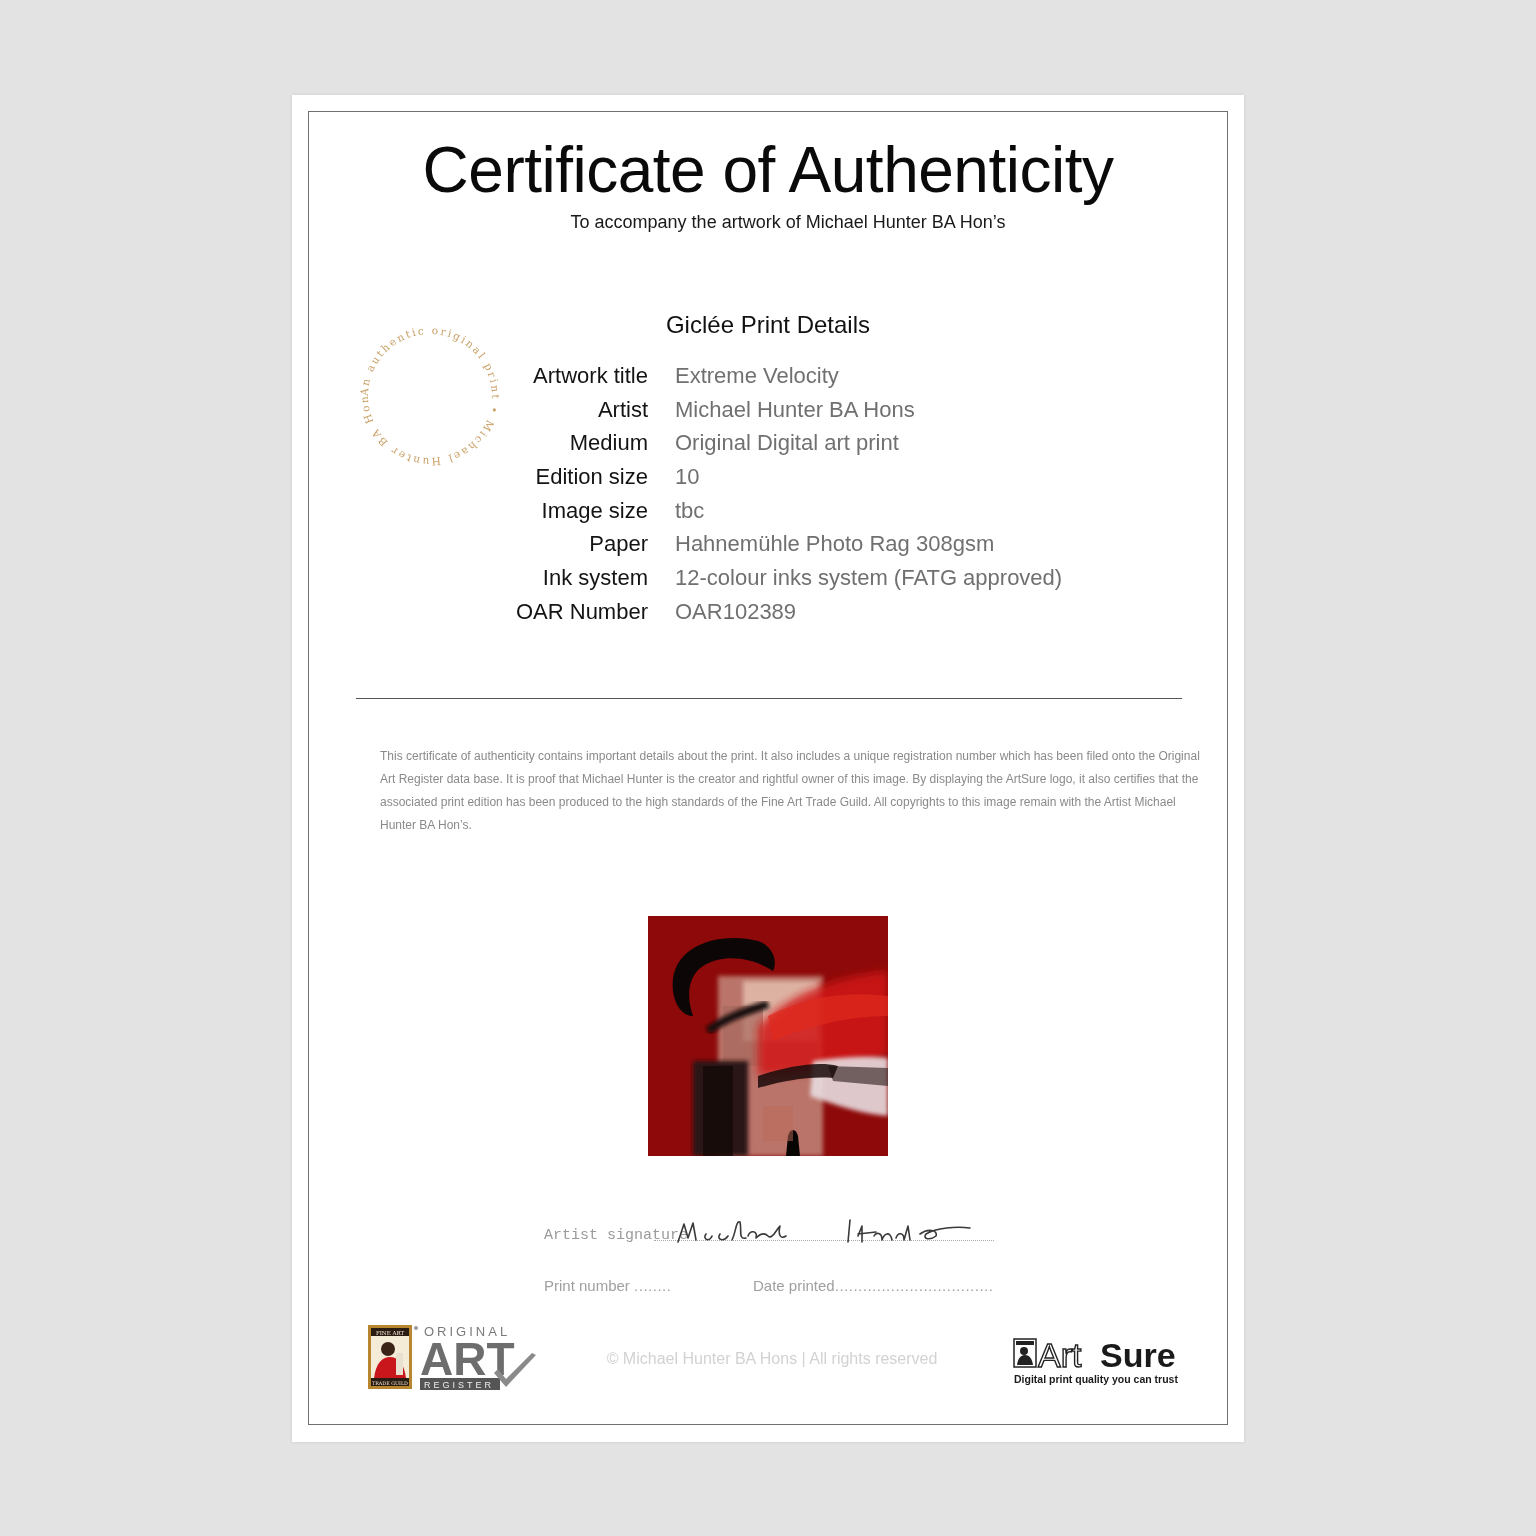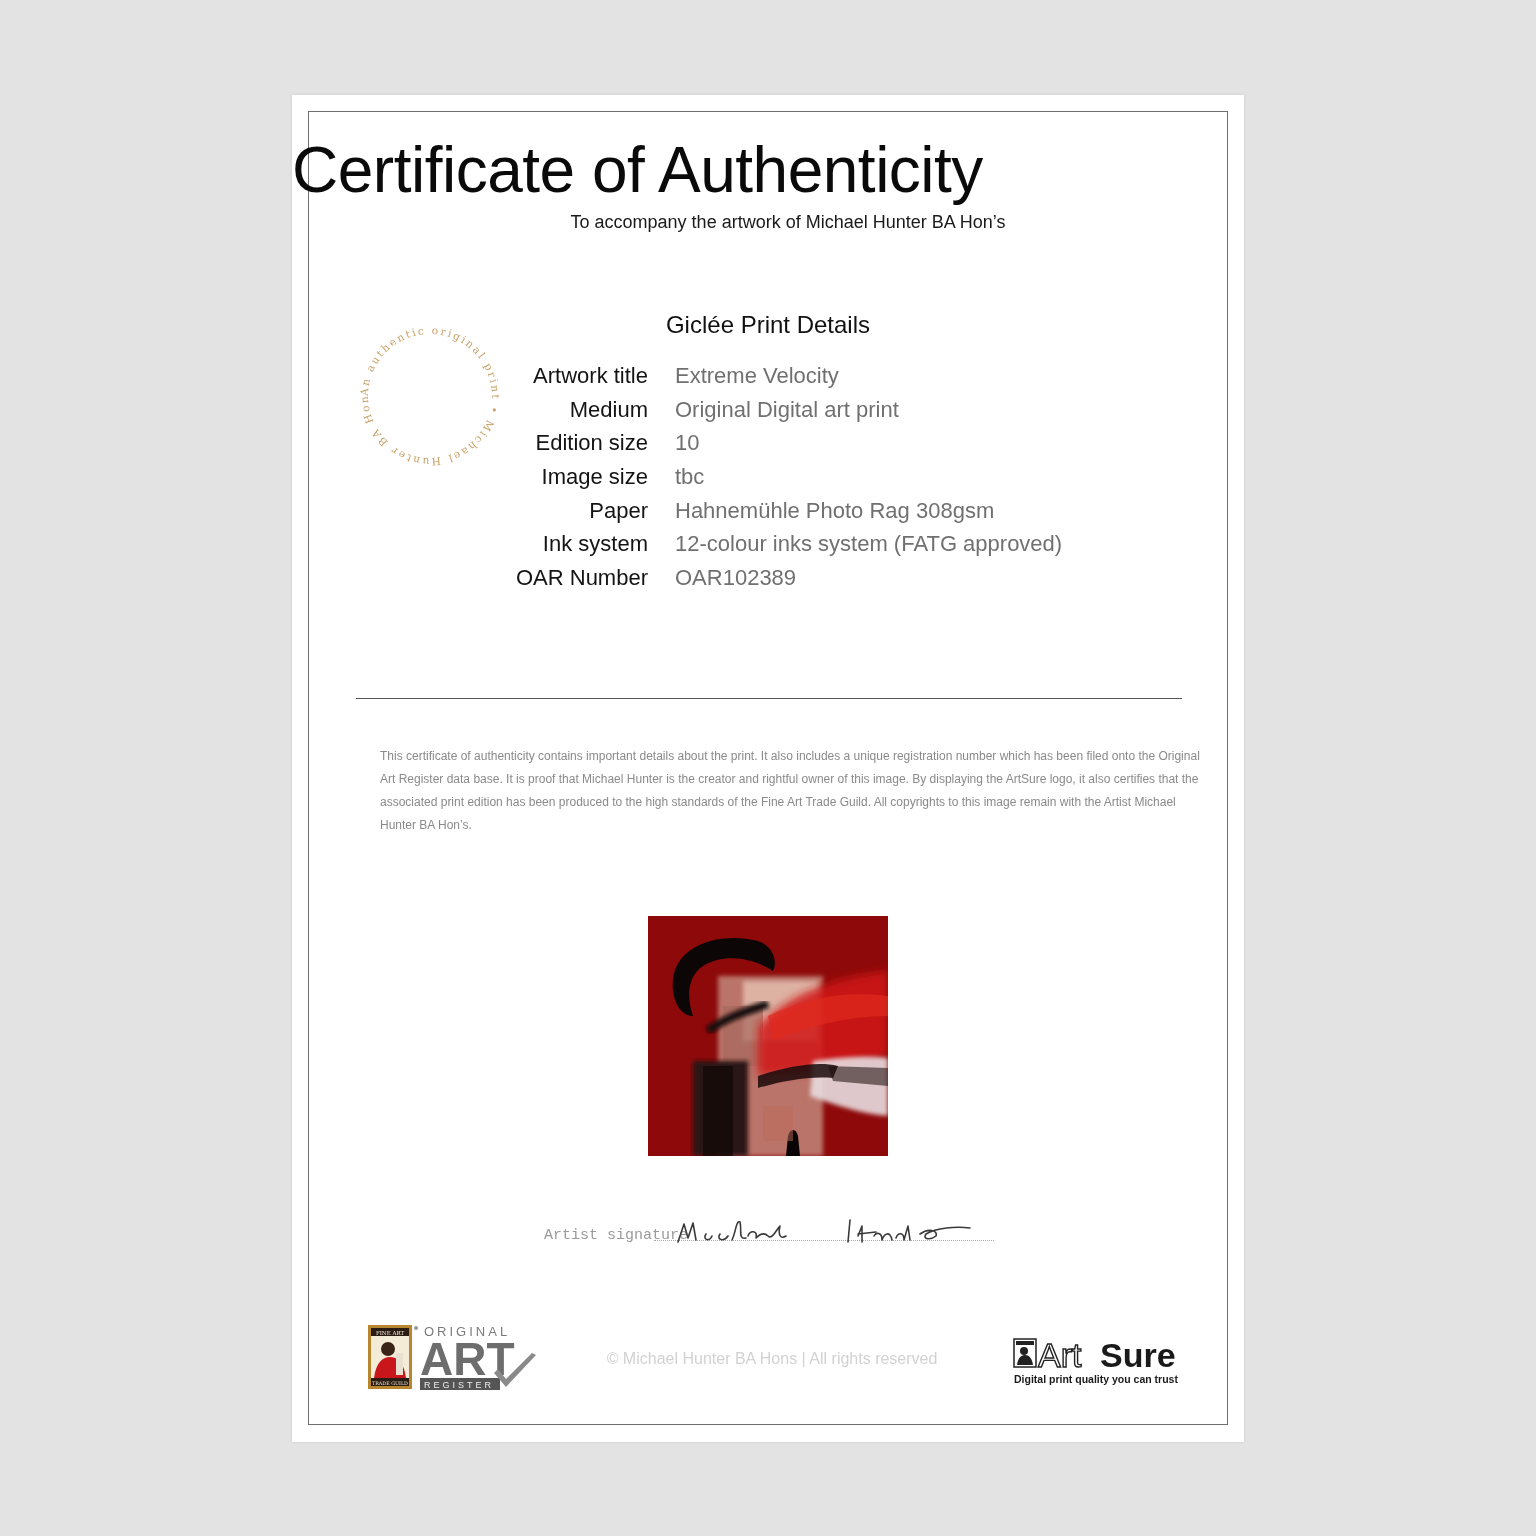--- a/index.html
+++ b/index.html
@@ -18,21 +18,21 @@
     }
     .inner-border {
       position: absolute;
       left: 16px; top: 16px;
       width: 920px; height: 1314px;
       border: 1.5px solid #6f6f6f;
     }
     .title {
       position: absolute;
       left: 0; top: 38px; width: 952px;
-      text-align: left;
+      text-align: center;
       font-size: 64px;
       color: #0a0a0a;
       letter-spacing: -0.5px;
       font-weight: normal;
     }
     .subtitle {
       position: absolute;
       left: 0; top: 117px; width: 952px;
       text-align: center;
       font-size: 18px;
@@ -152,20 +152,24 @@
       <textPath href="#stampCircle" startOffset="0">An authentic original print • Michael Hunter BA Hons •</textPath>
     </text>
   </svg>
 
   <div class="details-heading">Giclée Print Details</div>
 
   <div class="details">
     <div class="detail-row">
       <span class="detail-label">Artwork title</span>
       <span class="detail-value">Extreme Velocity</span>
+    </div>
+    <div class="detail-row">
+      <span class="detail-label">Artist</span>
+      <span class="detail-value">Michael Hunter BA Hons</span>
     </div>
     <div class="detail-row">
       <span class="detail-label">Medium</span>
       <span class="detail-value">Original Digital art print</span>
     </div>
     <div class="detail-row">
       <span class="detail-label">Edition size</span>
       <span class="detail-value">10</span>
     </div>
     <div class="detail-row">
@@ -235,20 +239,29 @@
                M56,28 C60,20 60,8 64,10 C66,18 62,28 70,26
                M72,24 C74,18 82,18 80,26 C84,22 88,20 92,24 C96,28 100,18 104,14 C102,22 104,28 110,24
                M174,8 L172,30
                M182,24 L186,14 L186,30 M182,22 L200,20
                M198,24 C200,20 206,20 206,28 C208,22 214,18 216,28
                M220,26 C222,20 228,20 228,28 L232,14 L234,28
                M244,22 C252,16 262,18 260,24 C255,28 246,28 250,22 C260,16 280,14 294,16" stroke="#3a3a3a" stroke-width="1.6" fill="none" stroke-linecap="round" stroke-linejoin="round"></path>
     </svg>
   </div>
 
+  <div class="print-row">
+    <span class="print-number">
+      <span>Print number</span>
+      <span class="dots-inline">........</span>
+    </span>
+    <span class="date-printed">
+      <span>Date printed</span><span class="dots-inline">..................................</span>
+    </span>
+  </div>
 
   <svg class="oar-logo" viewBox="0 0 175 72">
     <rect x="2" y="2" width="44" height="64" fill="#b8862f"></rect>
     <rect x="5" y="5" width="38" height="58" fill="#f5ecd8"></rect>
     <rect x="5" y="5" width="38" height="8" fill="#2a1c12"></rect>
     <text x="24" y="11.5" font-family="DejaVu Serif, serif" font-size="5.5" fill="#f5ecd8" text-anchor="middle">FINE ART</text>
     <circle cx="22" cy="26" r="7" fill="#3a2418"></circle>
     <path d="M8,55 C10,40 16,34 24,34 C32,34 38,40 40,55 Z" fill="#c8161c"></path>
     <rect x="30" y="30" width="7" height="22" fill="#e8e0d0"></rect>
     <rect x="5" y="55" width="38" height="8" fill="#2a1c12"></rect>

